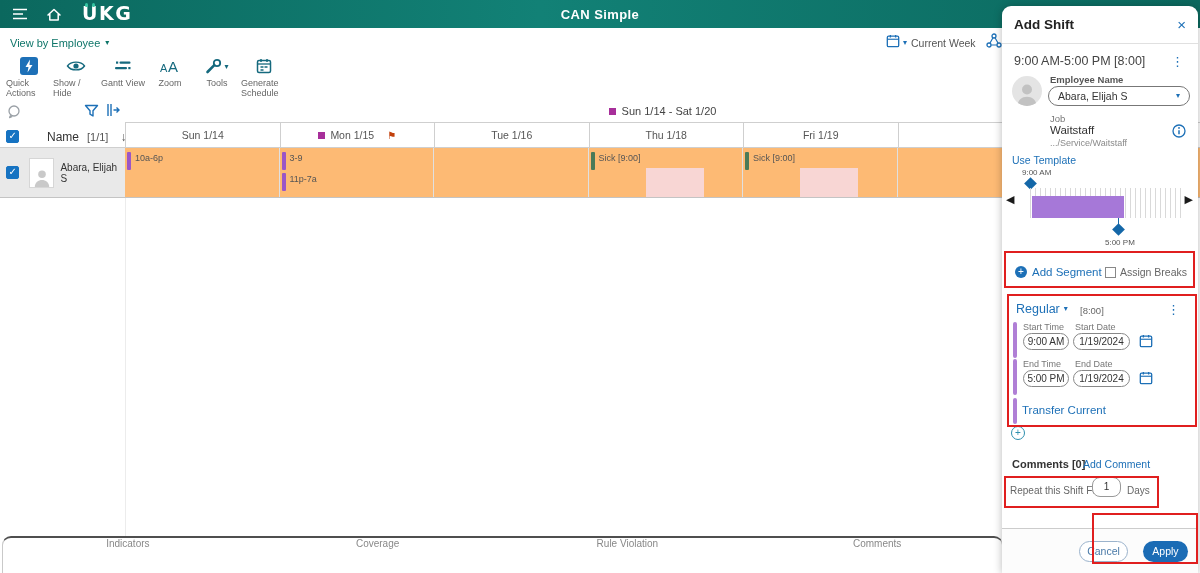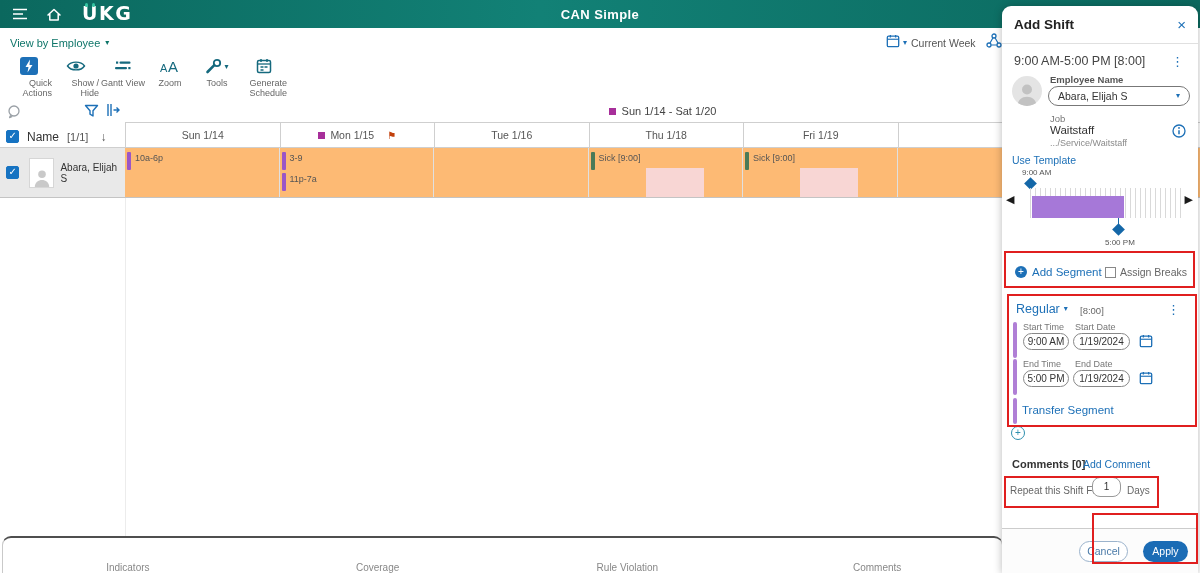--- a/index.html
+++ b/index.html
@@ -21,21 +21,21 @@
   .logo-dots{position:absolute;top:1px;left:2.5px;display:flex;gap:3.5px;}
   .logo-dots i{width:3.5px;height:3.5px;border-radius:50%;background:#35c4a2;}
   .app-title{position:absolute;left:0;right:0;text-align:center;font-weight:bold;font-size:13px;letter-spacing:.4px;}
 
   
   .viewby{position:absolute;top:37px;left:10px;color:var(--link-teal);font-size:11px;display:flex;align-items:center;gap:5px;z-index:1;}
   .caret{font-size:8px;line-height:1;}
   #toolbar-actions{position:absolute;top:57px;left:6px;display:flex;align-items:flex-start;z-index:1;}
   .tbtn{width:46px;display:flex;flex-direction:column;align-items:center;gap:3px;margin-right:1px;cursor:pointer;}
   .ticon{height:18px;display:flex;align-items:center;gap:2px;}
-  .tlbl{font-size:9px;color:#666;text-align:right;line-height:1.15;}
+  .tlbl{font-size:9px;color:#666;text-align:left;line-height:1.15;}
   .tcaret{color:#15697e;font-size:8px;}
   .toolbar-right{position:absolute;top:33px;left:886px;display:flex;align-items:center;z-index:1;}
   .cw-label{font-size:10.5px;color:#555;margin:0 10px 0 4px;}
   .caret-blue{color:var(--accent-blue);font-size:8px;line-height:1;margin-left:3px;}
 
   
   .range-row{position:absolute;top:105px;left:125px;width:1075px;text-align:center;font-size:11px;color:#444;z-index:1;}
   .range-row .sq{display:inline-block;width:7px;height:7px;background:var(--range-magenta);margin-right:6px;}
   #day-headers{position:absolute;top:122px;left:125px;width:1075px;height:26px;display:flex;box-sizing:border-box;
                border-top:1px solid #cfcfcf;border-bottom:1px solid #cfcfcf;border-left:1px solid #cfcfcf;z-index:1;background:#fff;}
@@ -57,29 +57,29 @@
   .gl-icon{position:absolute;z-index:1;}
   .name-row{position:absolute;top:126px;left:0;width:125px;height:21px;display:flex;align-items:center;z-index:1;}
   .hline147{position:absolute;top:147px;left:0;width:125px;height:1px;background:#cfcfcf;z-index:1;}
   .emp-row{position:absolute;top:148px;left:0;width:125px;height:50px;background:#e9e9e9;display:flex;align-items:center;
            border-bottom:1px solid #c4c4c4;box-sizing:border-box;z-index:1;}
   .emp-avatar{width:24px;height:28px;background:#fff;margin-left:10px;border:1px solid #d6d6d6;overflow:hidden;display:flex;align-items:flex-end;justify-content:center;}
   .emp-name{font-size:10px;color:#333;margin-left:6px;}
   .cb{width:13px;height:13px;border:1px solid #999;border-radius:2px;background:#fff;box-sizing:border-box;flex:0 0 13px;}
   .cb.checked{background:var(--checkbox-blue);border-color:var(--checkbox-blue);position:relative;}
   .cb.checked::after{content:"✓";position:absolute;left:1.5px;top:-1px;color:#fff;font-size:10px;}
-  .nm{font-size:12px;color:#333;margin-left:8px;}
+  .nm{font-size:12px;color:#333;margin-left:28px;}
   .nmcount{font-size:11px;color:#555;margin-left:8px;}
   .sort-arrow{font-size:12px;color:#555;margin-left:12px;}
   .vline{position:absolute;left:125px;top:198px;height:338px;width:1px;background:#ececec;z-index:0;}
 
   
   .bottombar{position:absolute;left:2px;top:536px;width:1001px;height:37px;background:#fff;display:flex;box-sizing:border-box;
              border:1px solid #c9c9c9;border-top:2px solid #4f4f4f;border-bottom:none;border-radius:9px 9px 0 0;z-index:1;}
-  .bcell{flex:1;display:flex;align-items:flex-end;justify-content:center;font-size:10px;color:#888;cursor:pointer;}
+  .bcell{flex:1;display:flex;align-items:flex-start;justify-content:center;font-size:10px;color:#888;cursor:pointer;}
 
   
   .panel{position:absolute;left:1002px;top:6px;width:196px;height:567px;background:#fff;z-index:3;
          border-radius:9px 9px 0 0;box-shadow:0 1px 8px rgba(0,0,0,.28);}
   .p-header{position:absolute;top:0;left:0;right:0;height:38px;border-bottom:1px solid #e0e0e0;display:flex;
             align-items:center;justify-content:space-between;padding:0 12px;box-sizing:border-box;}
   .p-title{font-size:13.5px;font-weight:bold;color:#222;}
   .p-close{color:var(--accent-blue);font-size:15px;cursor:pointer;line-height:1;}
   .p-summary{position:absolute;top:48px;left:12px;font-size:12.5px;color:#444;}
   .kebab{color:var(--accent-blue);font-size:13px;line-height:1;cursor:pointer;}
@@ -445,21 +445,21 @@
     <div class="f-input" style="top:364px;left:71px;width:57px">1/19/2024</div>
     <span class="cal-ic" style="top:365px;left:137px">
       <svg width="14" height="14" viewBox="0 0 16 16">
           <rect x="1.5" y="2.5" width="13" height="12" rx="1.5" fill="none" stroke="#1d70b7" stroke-width="1.5"></rect>
           <path d="M1.5 6h13" stroke="#1d70b7" stroke-width="1.3"></path>
           <path d="M5 1v3M11 1v3" stroke="#1d70b7" stroke-width="1.5"></path>
         </svg>
     </span>
 
     <span class="pbar pb3"></span>
-    <div class="transfer">Transfer Segment</div>
+    <div class="transfer">Transfer Current</div>
 
     <span class="plus-outline">+</span>
 
     <div class="comments-lbl">Comments [0]</div>
     <div class="addcomment">Add Comment</div>
 
     <span class="repeat-lbl">Repeat this Shift For</span>
     <div class="repeat-input">1</div>
     <span class="days-lbl">Days</span>
 

